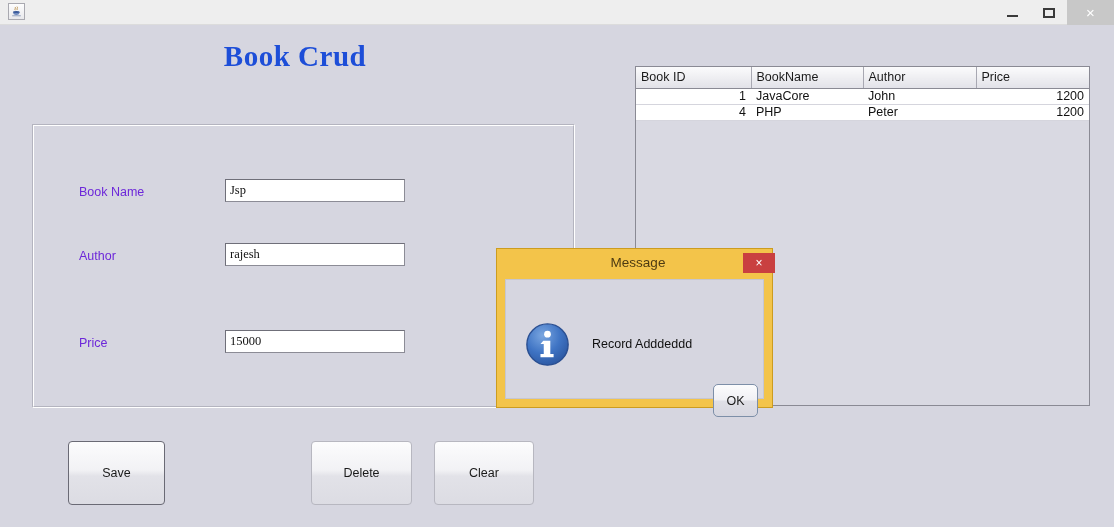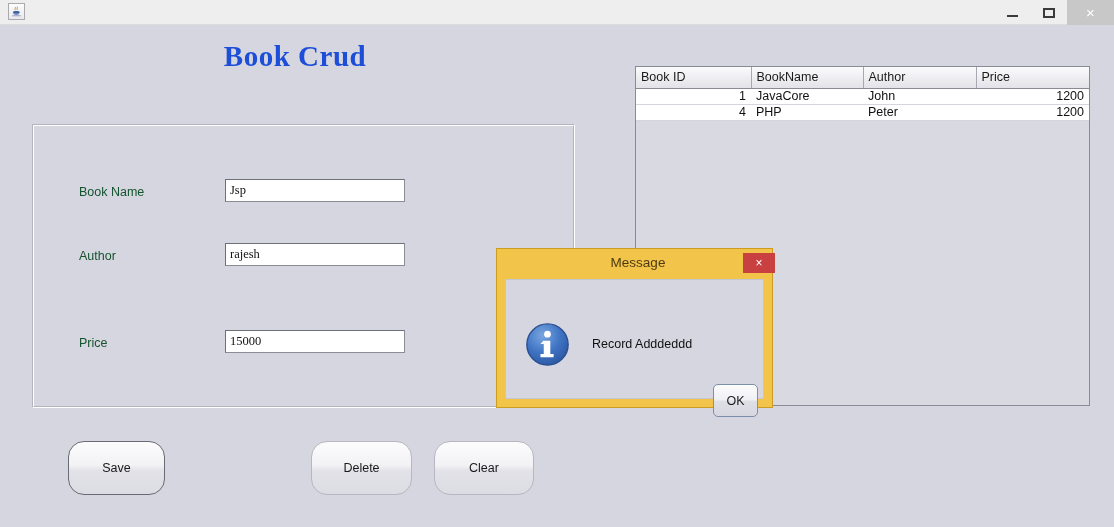--- a/index.html
+++ b/index.html
@@ -98,21 +98,21 @@
     left: 0; top: 0; right: 0; bottom: 0;
     border: 1px solid #ffffff;
     border-right-color: #b4b4bf;
     border-bottom-color: #b4b4bf;
     pointer-events: none;
   }
 
   .field-label {
     position: absolute;
     font-size: 12.5px;
-    color: #14532d;
+    color: #6d28d9;
     white-space: nowrap;
   }
   .text-field {
     position: absolute;
     width: 180px; height: 23px;
     background: #ffffff;
     border: 1px solid #8c8c96;
     border-top-color: #6f6f79;
     border-left-color: #6f6f79;
     box-sizing: border-box;
@@ -127,24 +127,24 @@
   .lbl-bookname { left: 79px; top: 185px; }
   .fld-bookname { left: 225px; top: 179px; }
   .lbl-author   { left: 79px; top: 249px; }
   .fld-author   { left: 225px; top: 243px; }
   .lbl-price    { left: 79px; top: 336px; }
   .fld-price    { left: 225px; top: 330px; }
 
   
   .btn {
     position: absolute;
-    height: 54px;
+    height: 64px;
     background: linear-gradient(#fcfcfd 0%, #f2f2f5 45%, #e2e2e8 55%, #dcdce3 100%);
     border: 1px solid #b7b7c0;
-    border-radius: 16px;
+    border-radius: 4px;
     box-sizing: border-box;
     font-family: "Liberation Sans", sans-serif;
     font-size: 12.5px;
     color: #1a1a1a;
     cursor: default;
   }
   .btn.focused { border-color: #6a6a75; }
   .btn-save   { left: 68px;  top: 441px; width: 97px; }
   .btn-update { left: 186px; top: 441px; width: 110px; }
   .btn-delete { left: 311px; top: 441px; width: 101px; }

